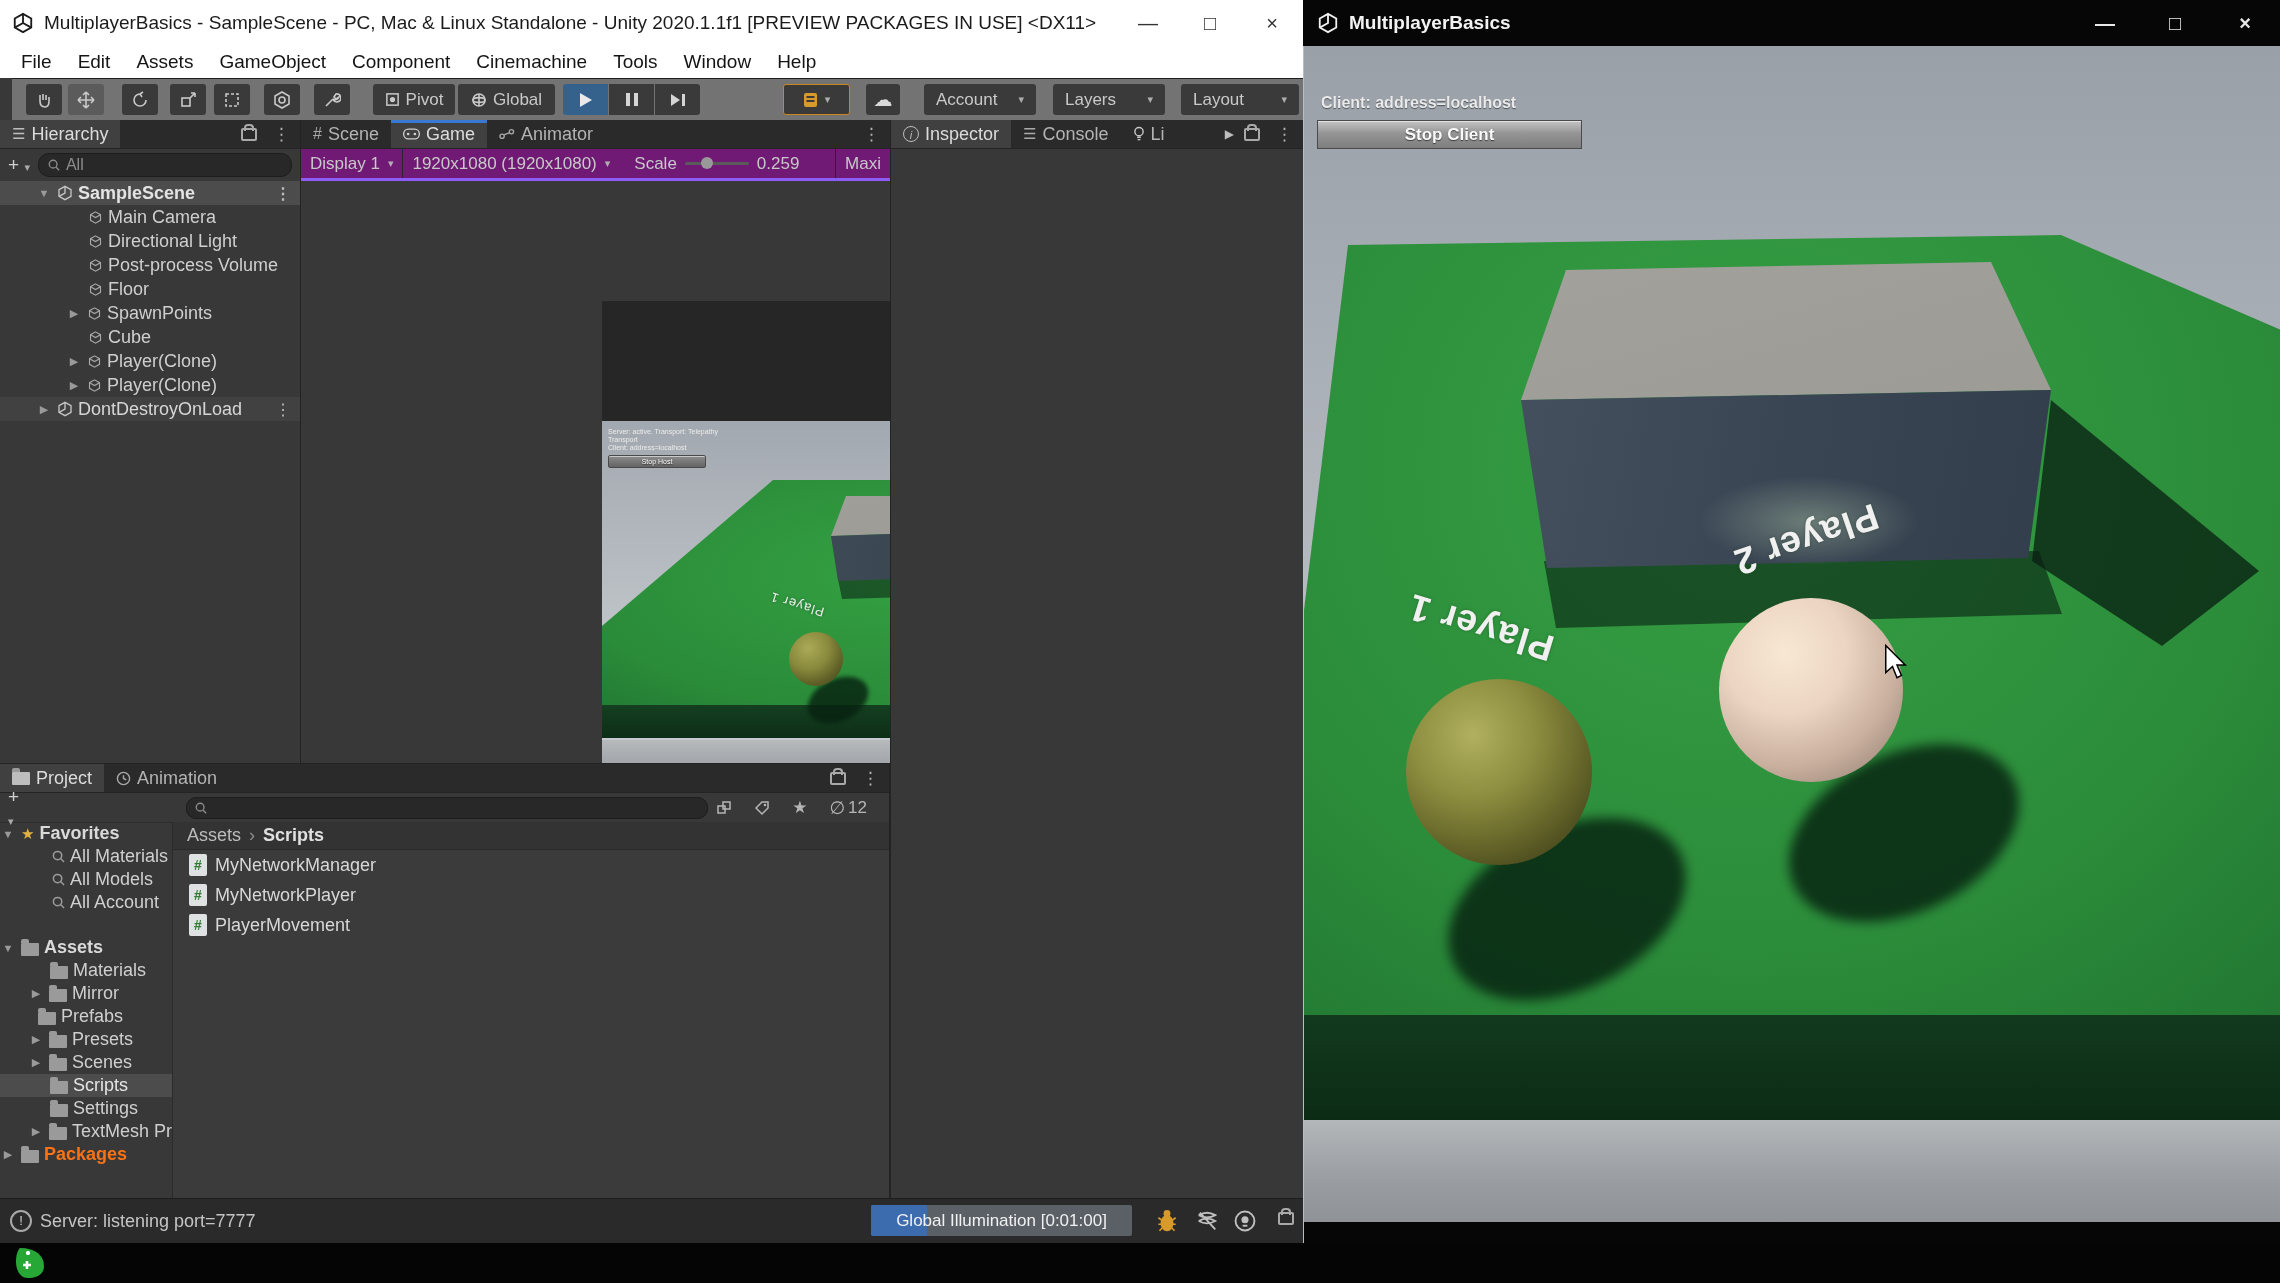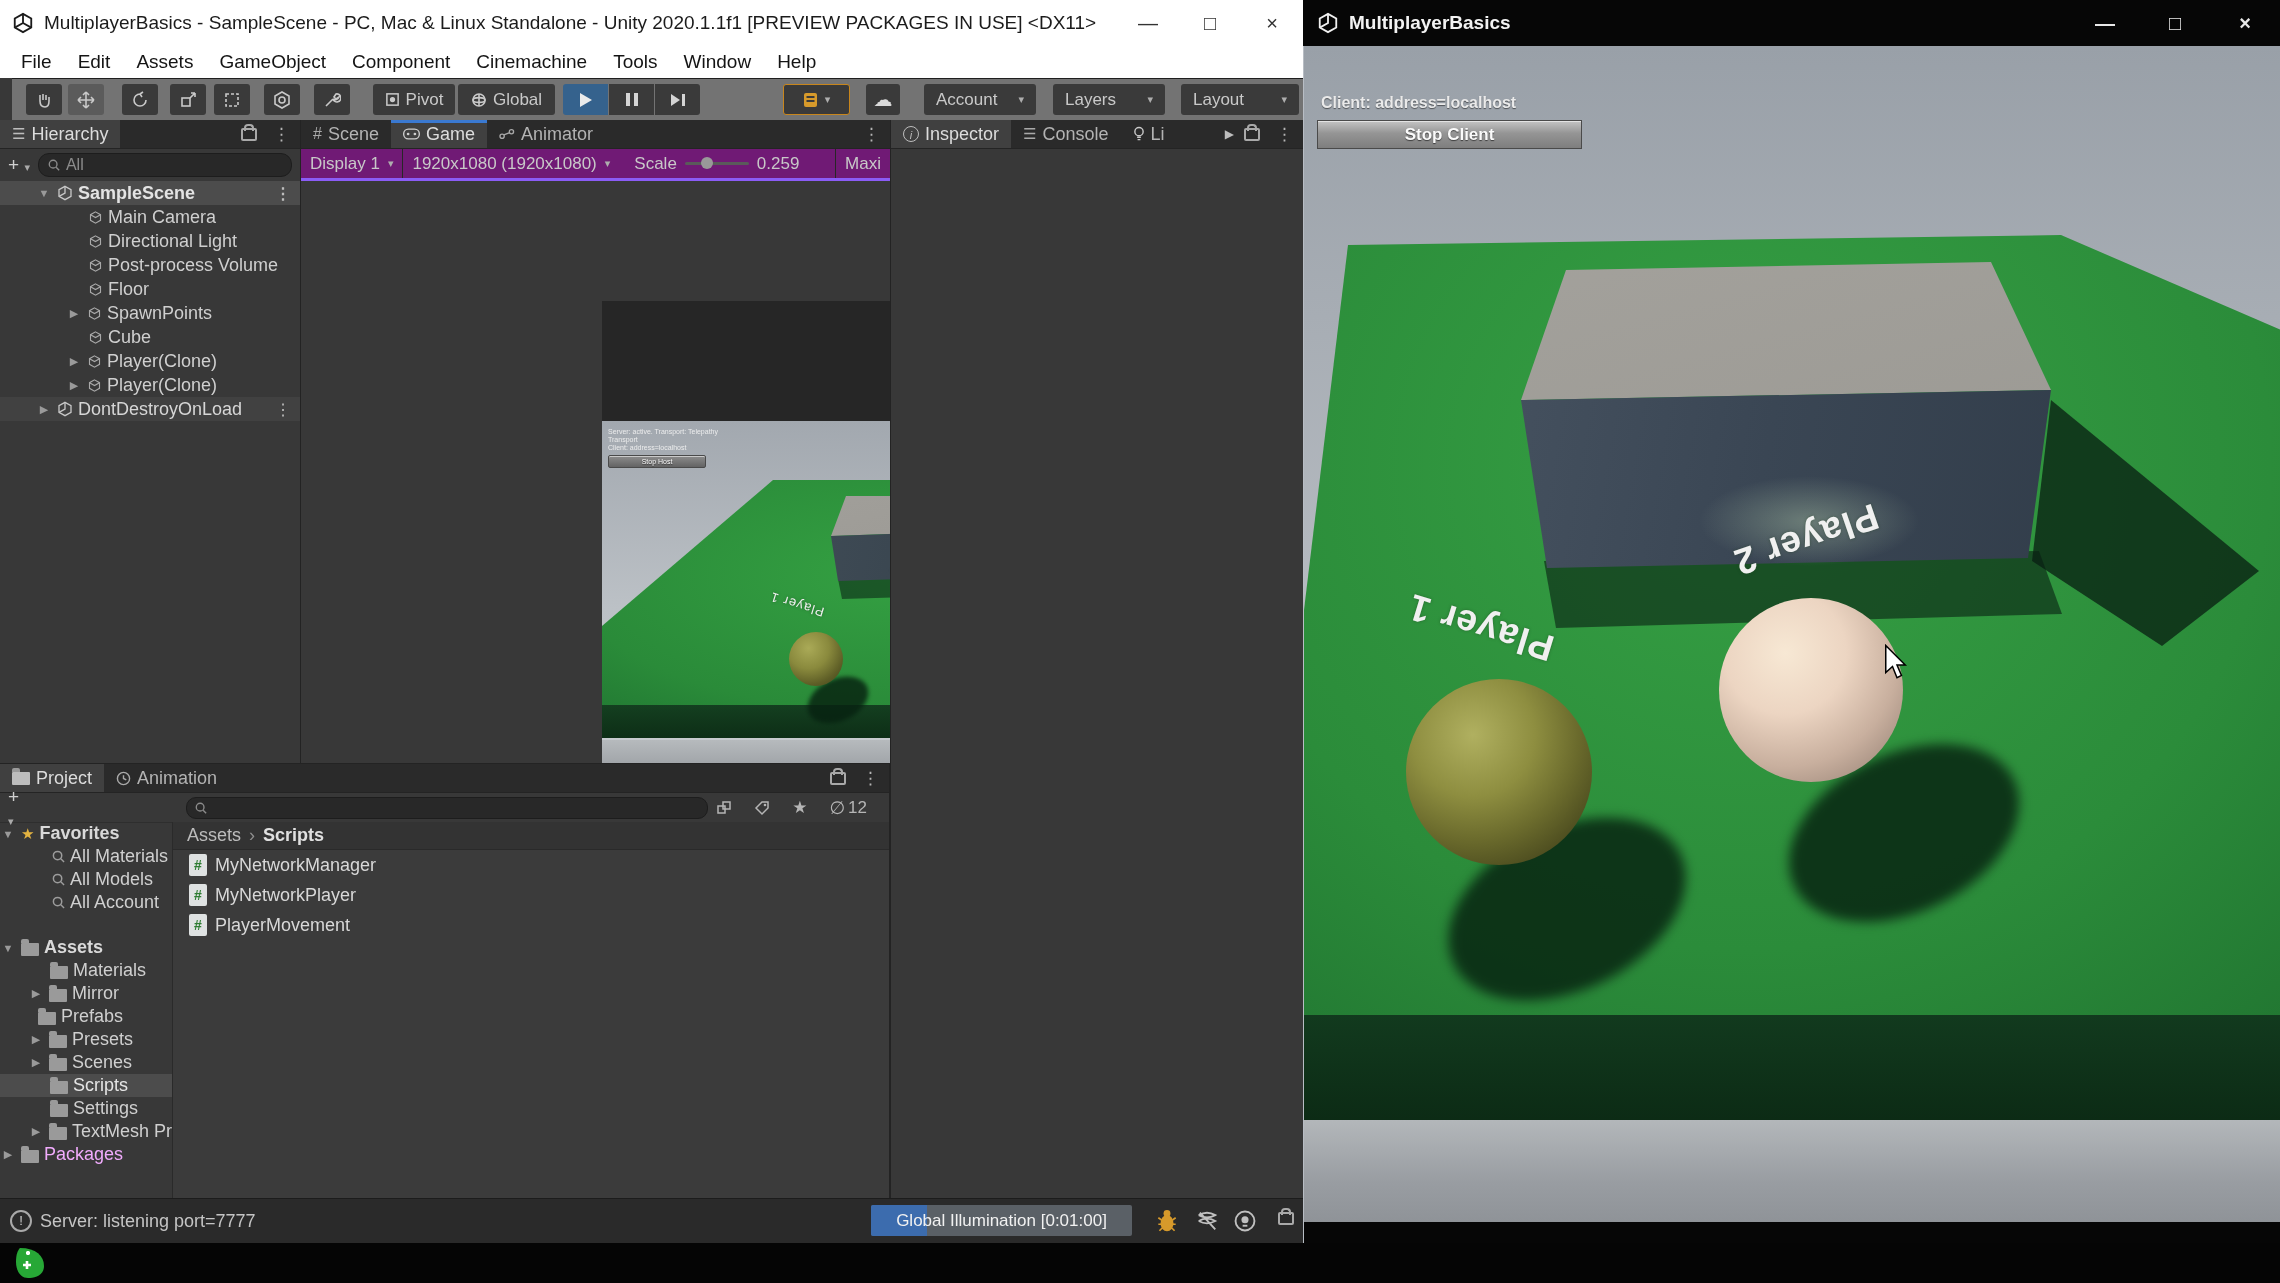--- a/index.html
+++ b/index.html
@@ -561,21 +561,21 @@
           <span>Settings</span>
         </div>
         <div class="trow" style="height:23px;padding-left:28px;">
           <span class="fold">▶</span>
           <span class="folder"></span>
           <span>TextMesh Pro</span>
         </div>
         <div class="trow" style="height:23px;">
           <span class="fold">▶</span>
           <span class="folder"></span>
-          <span style="font-weight:normal;color:#f0abfc;">Packages</span>
+          <span style="font-weight:bold;color:#f97316;">Packages</span>
         </div>
       </div>
       <div class="ptdiv"></div>
       <div class="pfiles">
         <div class="crumbbar">
           <span>Assets</span>
           <span style="color:#8f8f8f;">›</span>
           <span style="color:#e0e0e0;font-weight:bold;">Scripts</span>
         </div>
         <div class="frow">

